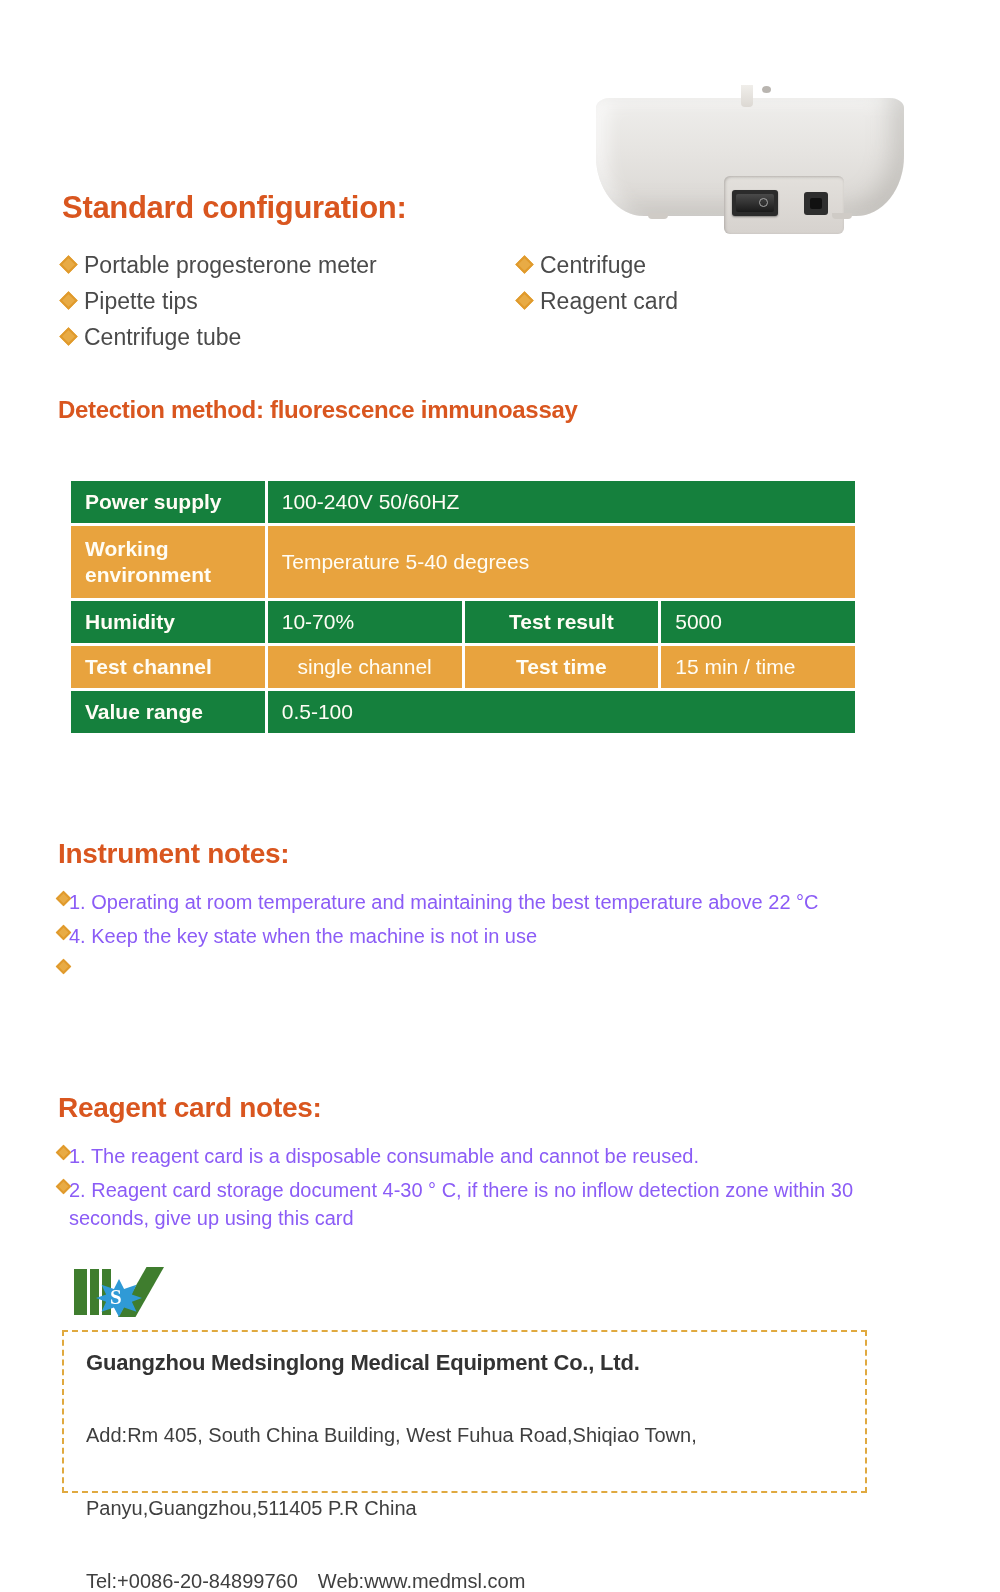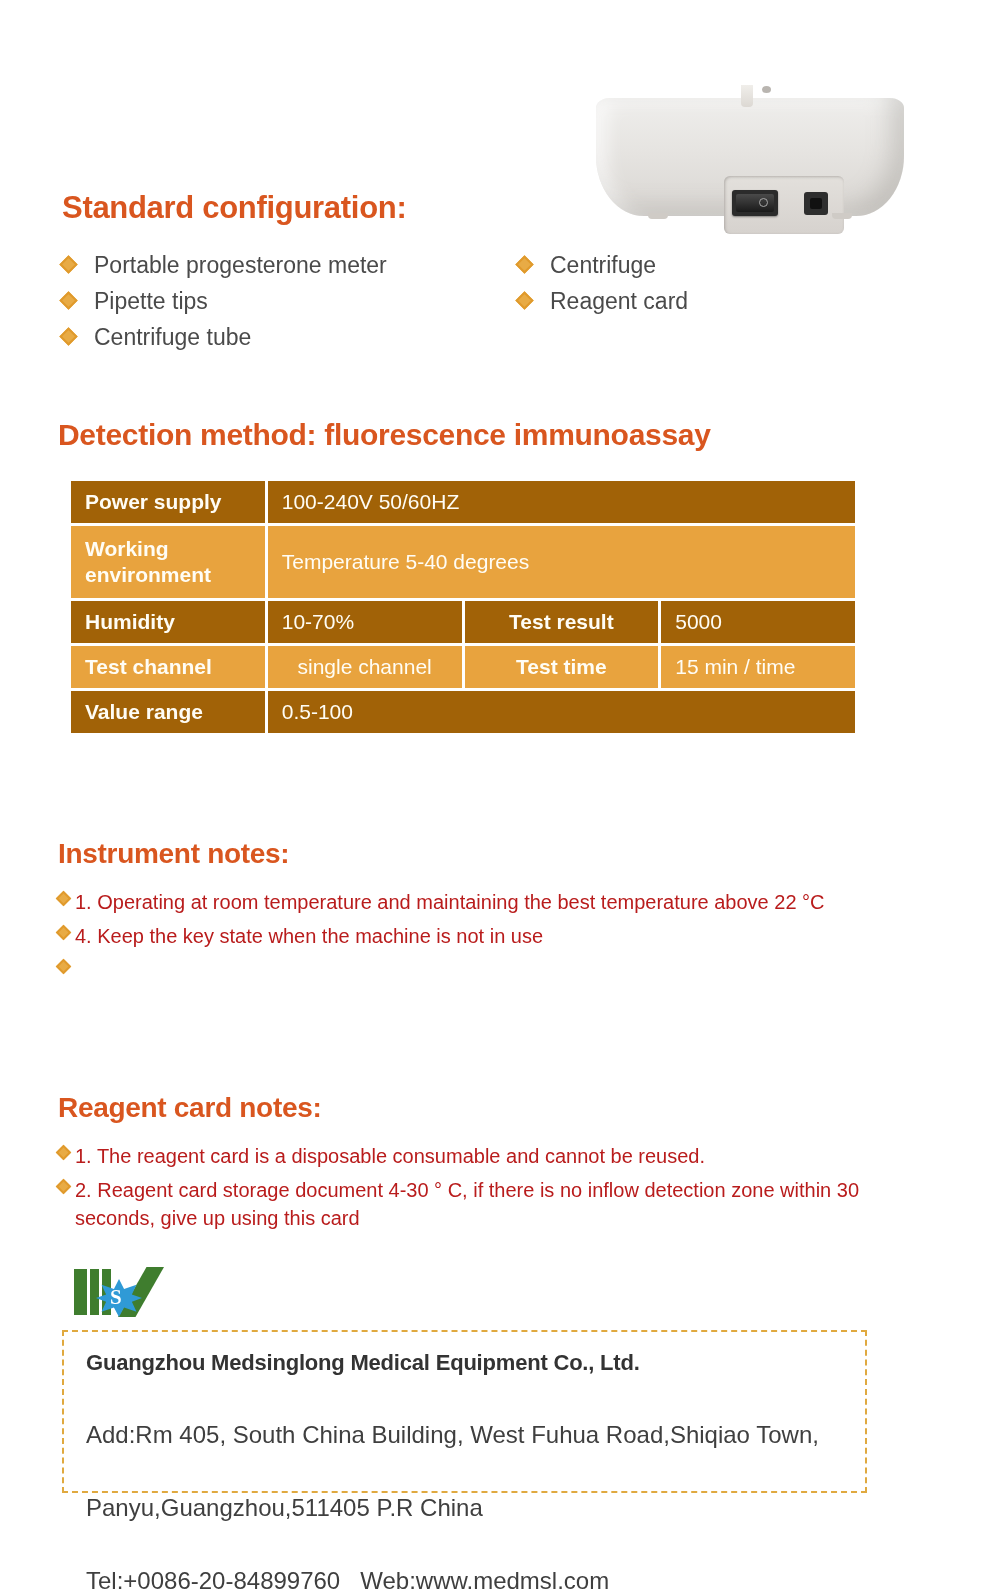--- a/index.html
+++ b/index.html
@@ -81,42 +81,42 @@
 
   
   .h-orange {
     position: absolute;
     color: #d9561f;
     font-weight: bold;
     letter-spacing: -0.3px;
     white-space: nowrap;
   }
   #heading-standard { left: 62px; top: 190px; font-size: 31px; }
-  #heading-detection { left: 58px; top: 418px; font-size: 30px; }
+  #heading-detection { left: 58px; top: 396px; font-size: 24px; }
   #heading-instrument-notes { left: 58px; top: 838px; font-size: 28px; }
   #heading-reagent-notes { left: 58px; top: 1092px; font-size: 28px; }
 
   
   .dia {
     display:inline-block;
     width: 13px; height: 13px;
     background:#e8ab45;
     border: 2px solid #e09a2c;
     transform: rotate(45deg);
     flex: 0 0 auto;
     margin-top: 6px;
   }
   .dia.small { width: 11px; height: 11px; margin-top:5px; }
 
   
   .config-col { position:absolute; }
   #config-left { left: 62px; top: 252px; width: 440px; }
   #config-right { left: 518px; top: 252px; width: 400px; }
   .cfg-item {
-    display:flex; align-items:flex-start; gap:19px;
+    display:flex; align-items:flex-start; gap:9px;
     margin-bottom: 10px;
     color:#4a4a4a;
     font-size: 23px;
     line-height: 26px;
   }
 
   
   #spec-table {
     position:absolute;
     left: 68px; top: 478px;
@@ -126,33 +126,33 @@
     table-layout: fixed;
   }
   #spec-table td {
     color:#fffdf5;
     font-size: 21px;
     padding: 8px 14px;
     vertical-align: middle;
     line-height: 26px;
   }
   .c-orange { background:#e8a33e; }
-  .c-salmon { background:#a16207; }
+  .c-salmon { background:#15803d; }
   .lbl { font-weight: bold; }
   .val { font-weight: normal; }
   .r-tall td { height: 72px; }
 
   
   .notes { position:absolute; }
   #instrument-notes-list { left: 58px; top: 888px; width: 830px; }
   #reagent-notes-list { left: 58px; top: 1142px; width: 860px; }
   .note-item {
-    display:flex; align-items:flex-start; gap:6px;
+    display:flex; align-items:flex-start; 
     margin-bottom: 6px;
-    color:#b91c1c;
+    color:#8b5cf6;
     font-size: 20px;
     line-height: 28px;
   }
   .note-item span.txt { display:block; }
 
   
   #company-logo {
     position:absolute; left: 74px; top: 1265px;
     width: 92px; height: 52px;
   }
@@ -184,21 +184,21 @@
     left: 62px; top: 1330px;
     width: 805px; height: 163px;
     border: 2px dashed #e0a93f;
     padding: 18px 22px 0 22px;
   }
   #contact-company {
     font-size: 22px; font-weight:bold; color:#333;
     margin-bottom: 6px; letter-spacing:-0.2px;
   }
   .contact-line {
-    font-size: 24px; color:#3f3f3f; line-height: 28px; white-space: pre; margin-top: 45px;
+    font-size: 20px; color:#3f3f3f; line-height: 28px; white-space: pre; margin-top: 45px;
   }
   .contact-row { display:flex; gap:20px; }
 </style>
 </head>
 <body>
 
 <div class="page">
 
   <div class="product-photo">
     <div class="device-body">

